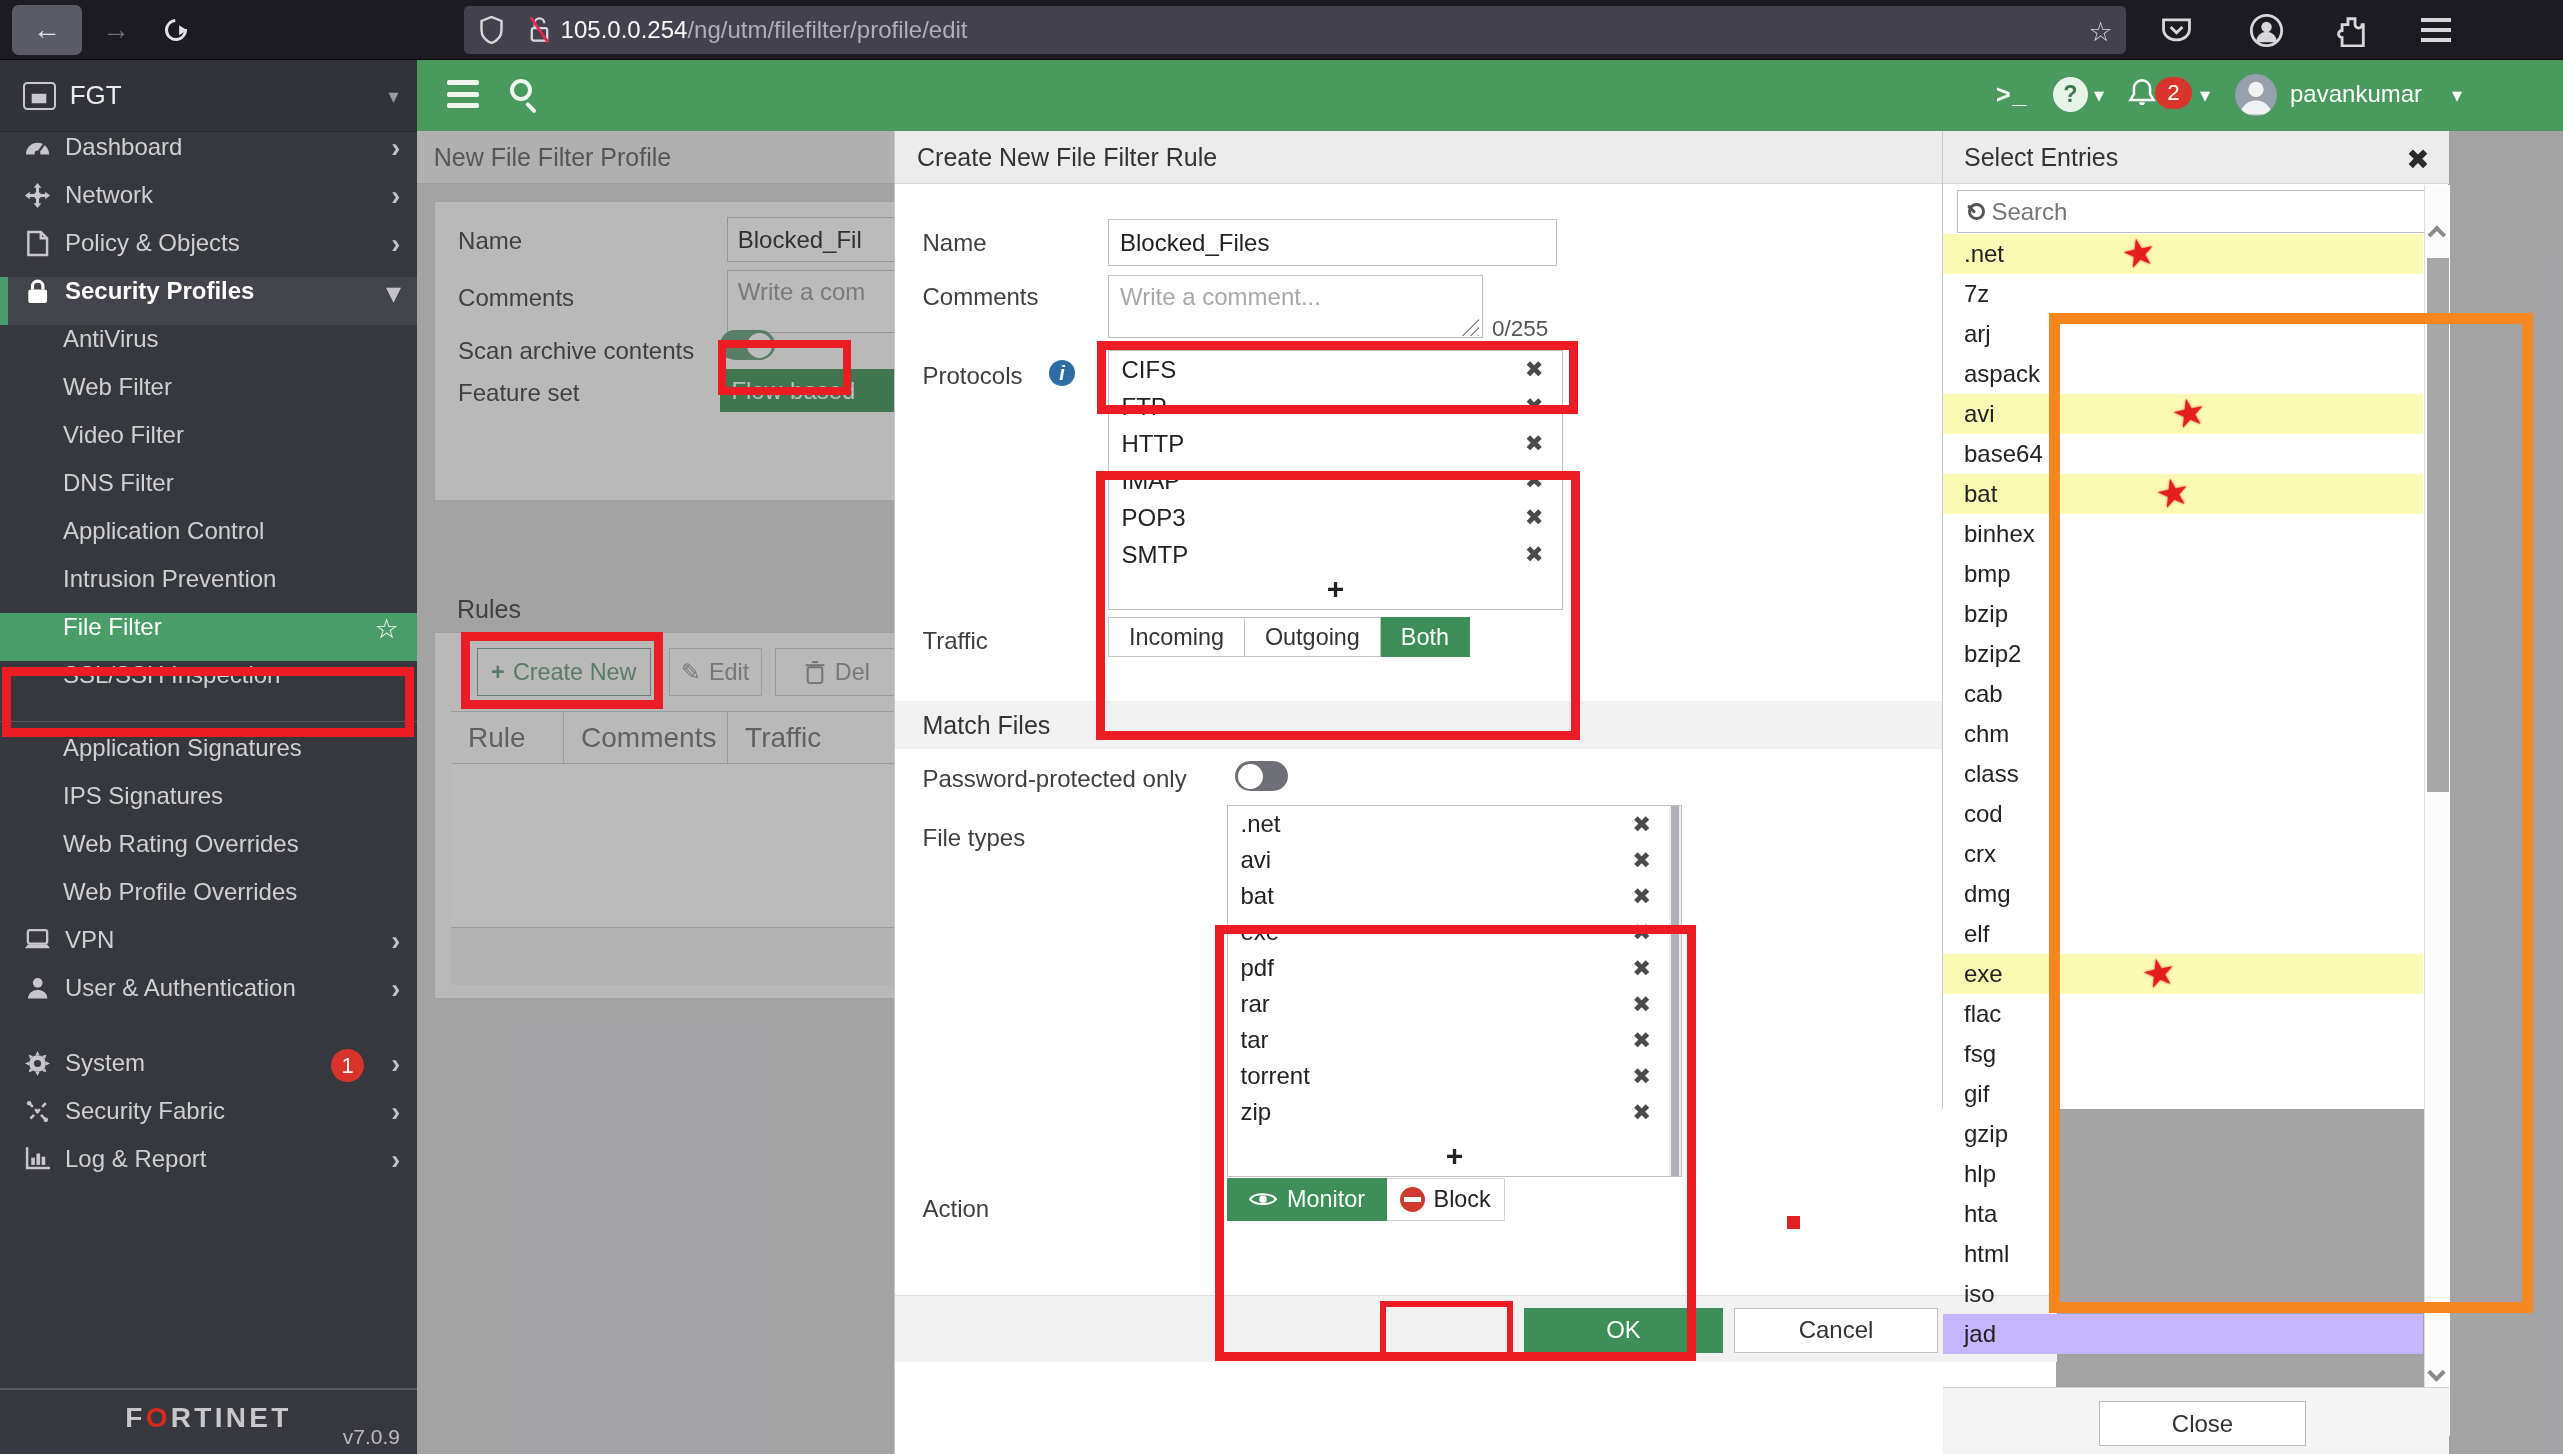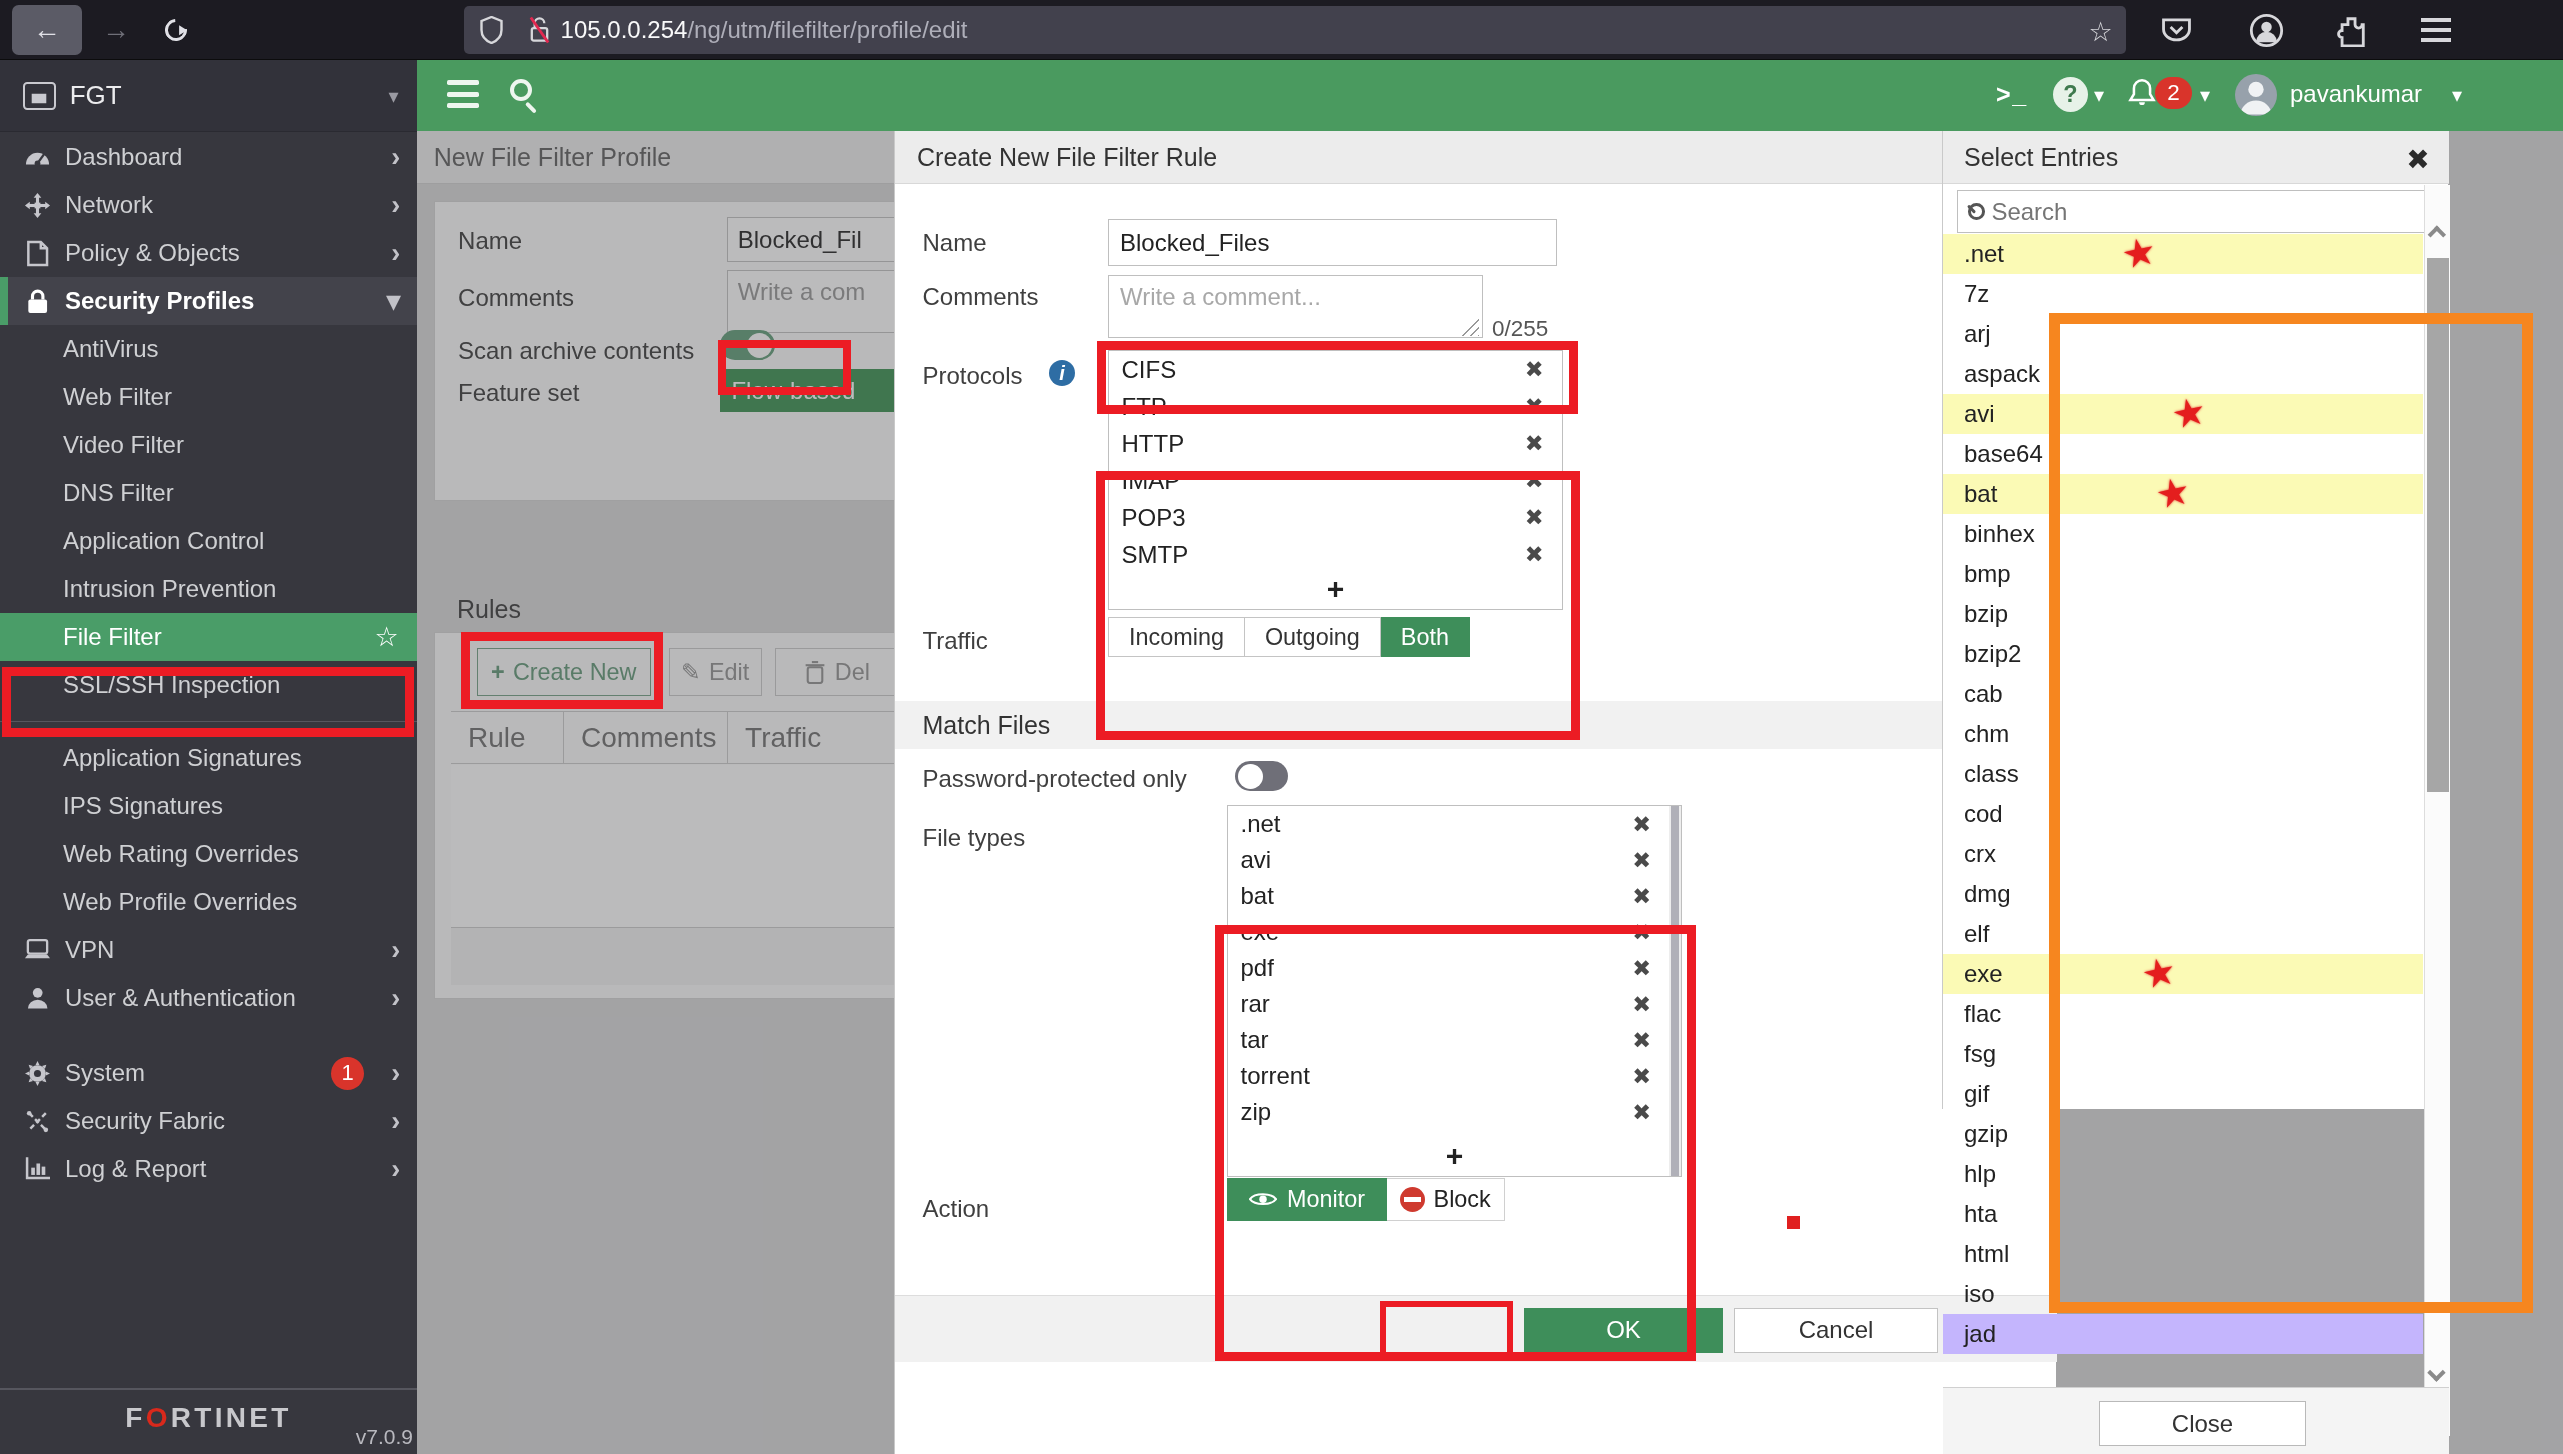--- a/index.html
+++ b/index.html
@@ -48,36 +48,36 @@
 
   
   #sidebar { left:0; top:60px; width:417px; height:1394px; background:#37373e; z-index:5;}
   #brand { position:absolute; left:0; top:0; width:417px; height:72px; background:#32323a; display:flex; align-items:center; border-bottom:0.8px solid #2a2a31;}
   #brand-logo { margin-left:23.4px; width:33px; height:28px; border:2.5px solid #c9c9cf; border-radius:4.2px; position:relative;}
   #brand-logo:after{ content:""; position:absolute; left:4.2px; top:8.3px; width:18.4px; height:13.3px;
      background:linear-gradient(#c9c9cf,#c9c9cf); box-shadow:0 0 0 1.7px #32323a inset; outline:1.7px dashed #32323a;}
   #brand-name { color:#ececee; font-size:26px; margin-left:13.3px; }
   #brand-caret { position:absolute; right:18.4px; color:#9a9aa2; font-size:20px;}
   #menu { position:absolute; left:0; top:73px; width:417px; display:flex; flex-direction:column;}
-  .s-item { position:relative; height:48px; display:flex; align-items:center; color:#cfd0d3; font-size:24px; cursor:pointer;}
+  .s-item { position:relative; height:48px; display:flex; color:#cfd0d3; font-size:24px; cursor:pointer;}
   .s-item .s-ico { position:absolute; left:23.4px; width:28px; height:28px; display:flex; align-items:center; justify-content:center;}
   .s-item .s-label { margin-left:65px; white-space:nowrap;}
   .s-item.sub .s-label, .s-item.sub2 .s-label, .s-item.sub-selected .s-label { margin-left:63px; }
   .s-item .chev { position:absolute; right:16.7px; font-size:27px; font-weight:bold; color:#c2c2c8;}
   .s-item.top-active { background:#43434b; color:#fff; font-weight:bold;}
   .s-item.top-active:before { content:""; position:absolute; left:0; top:0; width:7.5px; height:48px; background:#4a9d68;}
   .s-item.sub-selected { background:#4a9d68; color:#fff;}
   .s-item .fav { position:absolute; right:18.4px; font-size:27px; color:#fff;}
   .s-item .badge { position:absolute; right:53px; width:33px; height:33px; border-radius:50%; background:#d9342b; color:#fff; font-size:22px; display:flex; align-items:center; justify-content:center;}
   .s-sep { height:1.7px; background:#56565e; margin:11.7px 0 11.7px 0;}
   .s-gap { margin-top:27px; }
   #side-bottom-sep { position:absolute; left:0; top:1328px; width:417px; height:1.7px; background:#56565e;}
   #fortinet { position:absolute; left:0; top:1342px; width:417px; text-align:center; color:#c8c8cc; font-size:28px; font-weight:bold; letter-spacing:3.3px;}
   #fortinet .o { color:#d9291c; }
-  #version { position:absolute; right:4px; top:1365px; color:#b9b9bf; font-size:21px;}
+  #version { position:absolute; right:17px; top:1365px; color:#b9b9bf; font-size:21px;}
 
   
   #content-bg { left:417px; top:131px; width:2146px; height:1323px; background:#dcdcdc; z-index:1;}
   #bg-titlebar { position:absolute; left:0; top:0; width:1639px; height:53px; background:#efefef; border-bottom:0.8px solid #d5d5d5;
      color:#6b6b6b; font-size:25px; display:flex; align-items:center; padding-left:16.7px;}
   #bg-card { position:absolute; left:16.7px; top:70px; width:461px; height:300px; background:#fdfdfd; border:0.8px solid #d8d8d8;}
   .bg-row { position:absolute; left:23.4px; color:#4a4a4a; font-size:24px;}
   #bg-name-input { position:absolute; left:292px; top:15px; width:175px; height:45px; background:#fff; border:1.7px solid #c8c8c8;
      font-size:24px; color:#333; display:flex; align-items:center; padding-left:10px; white-space:nowrap; overflow:hidden;}
   #bg-comments { position:absolute; left:292px; top:68px; width:175px; height:63px; background:#fff; border:1.7px solid #c8c8c8;

